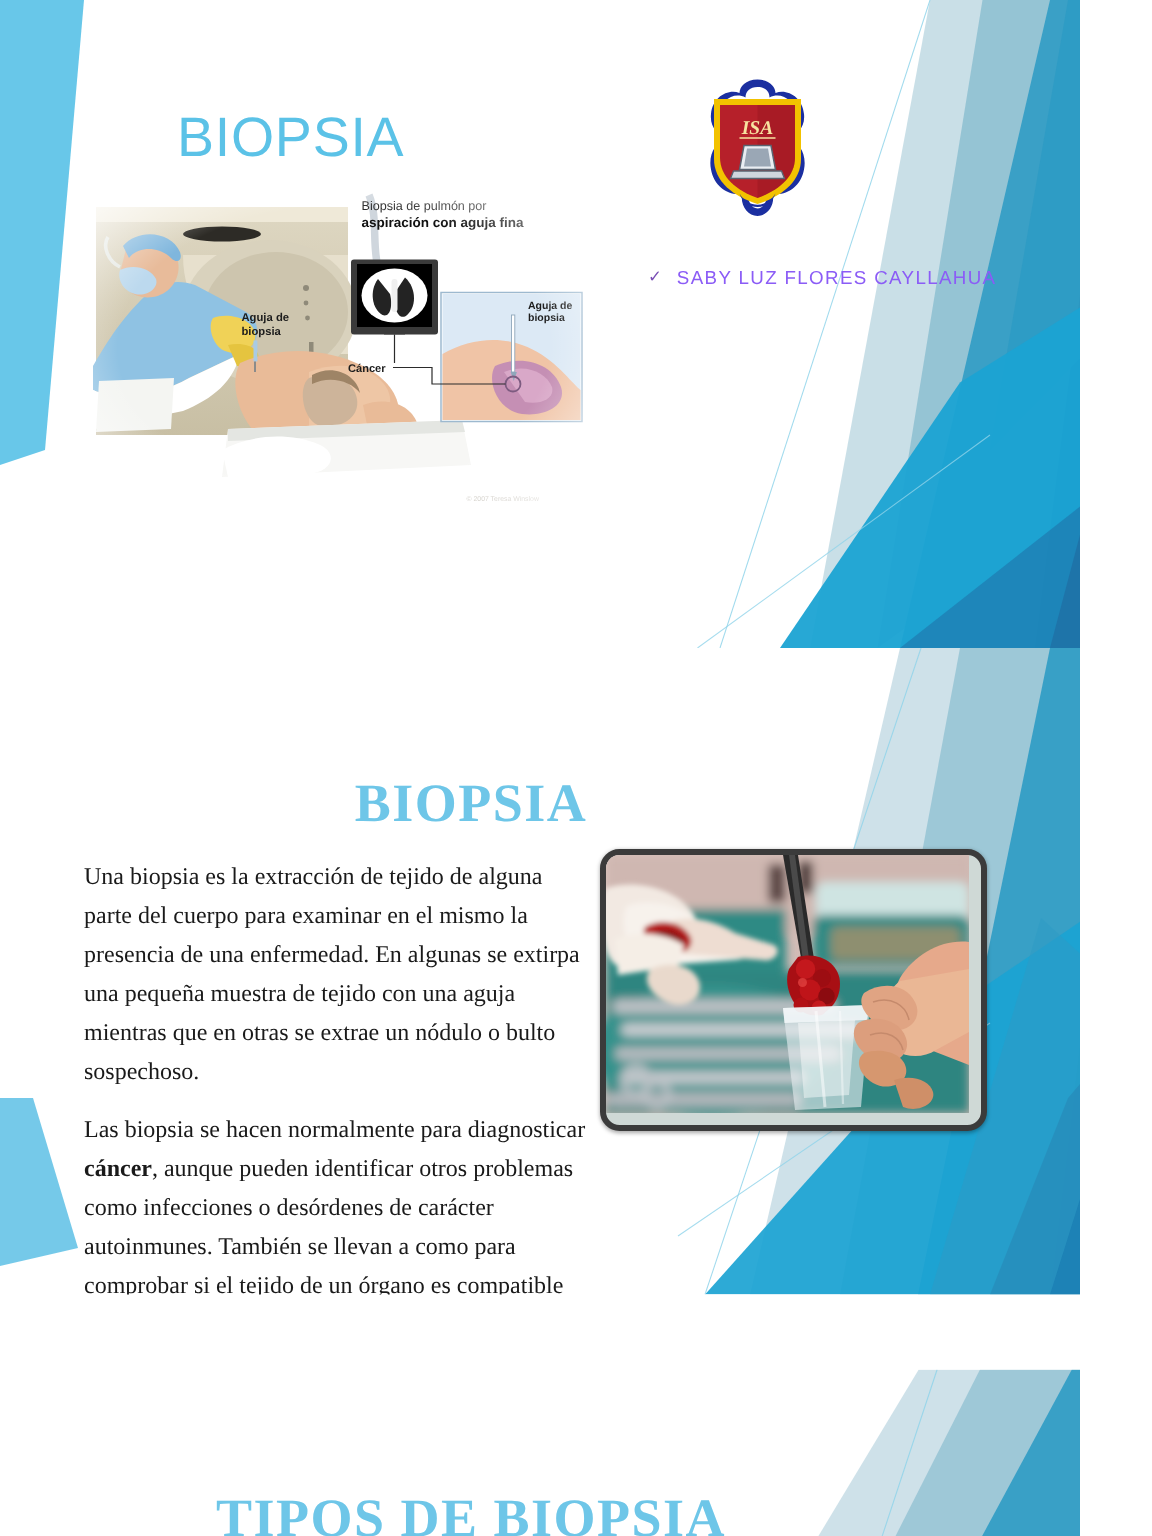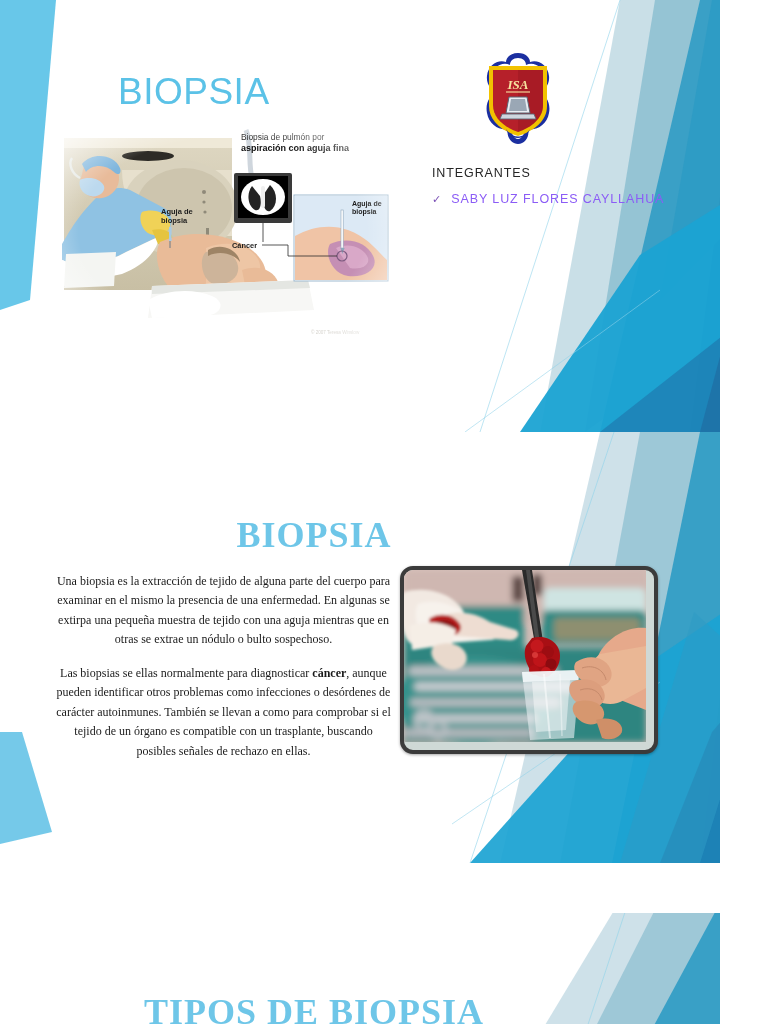--- a/index.html
+++ b/index.html
@@ -15,36 +15,36 @@
   .deco{position:absolute;inset:0;overflow:hidden;pointer-events:none;}
   .deco svg{position:absolute;top:0;left:0;width:100%;height:100%;display:block;}
 
   
   .s1-title{position:absolute;left:118px;top:48px;width:330px;
      font-size:37px;line-height:1;color:#5bc2e7;letter-spacing:.5px;
      font-family:"Liberation Sans",sans-serif;font-weight:400;}
 
   .s1-figure{position:absolute;left:56px;top:124px;width:333px;height:215px;}
 
-  .logo-wrap{position:absolute;left:468px;top:49px;width:100px;height:100px;}
+  .logo-wrap{position:absolute;left:455px;top:49px;width:100px;height:100px;}
 
   .integrantes{position:absolute;left:432px;top:166px;width:300px;}
   .integrantes .head{font-size:12.5px;color:#262626;letter-spacing:.9px;
      font-family:"Liberation Sans",sans-serif;}
   .integrantes .row{display:flex;align-items:center;gap:10px;margin-top:12px;}
   .integrantes .chk{color:#7a4fb5;font-size:11px;line-height:1;}
   .integrantes .nm{font-size:12.5px;color:#8b5cf6;letter-spacing:.9px;
      font-family:"Liberation Sans",sans-serif;}
 
   
   .s2-title{position:absolute;left:0;top:52px;width:628px;text-align:center;
      font-family:"Liberation Serif",serif;font-size:36px;color:#6ec6e8;letter-spacing:1px;}
 
   .s2-body{position:absolute;left:56px;top:140px;width:335px;
-     font-family:"Liberation Serif",serif;font-size:12px;color:#1a1a1a;line-height:1.62;text-align:center;}
+     font-family:"Liberation Serif",serif;font-size:16px;color:#1a1a1a;line-height:1.62;}
   .s2-body p{margin:0 0 14px 0;}
   .s2-body b{font-weight:bold;}
 
   .s2-figure{position:absolute;left:400px;top:134px;width:250px;height:180px;
      border:4px solid #3b3b3b;border-radius:13px;overflow:hidden;background:#cfd9d6;
      box-shadow:0 1px 3px rgba(0,0,0,.35);}
 
   
   .s3-title{position:absolute;left:0;top:48px;width:628px;text-align:center;
      font-family:"Liberation Serif",serif;font-size:36px;color:#6ec6e8;letter-spacing:1px;}
@@ -193,21 +193,20 @@
         <line x1="207" y1="99" x2="207" y2="118" stroke="#2b2b2b" stroke-width="0.8"></line>
 
         <text x="185" y="16" font-family="Liberation Sans, sans-serif" font-size="8.4" fill="#2b2b2b">Biopsia de pulmón por</text>
         <text x="185" y="27" font-family="Liberation Sans, sans-serif" font-size="9" font-weight="bold" fill="#111111">aspiración con aguja fina</text>
         <text x="255" y="210" font-family="Liberation Sans, sans-serif" font-size="4.6" fill="#b9b4aa">© 2007 Teresa Winslow</text>
         <rect width="333" height="215" fill="url(#vig)"></rect>
       </svg>
     </div>
 
     <div class="integrantes">
-      <div class="head">INTEGRANTES</div>
       <div class="row">
         <span class="chk">✓</span>
         <span class="nm">SABY LUZ FLORES CAYLLAHUA</span>
       </div>
     </div>
   </section>
 
   <section class="slide" id="slide2">
 
     <div class="deco">
@@ -224,21 +223,21 @@
         <polygon points="694,180 760,240 700,431 620,431" fill="#2e9bc4" opacity="0.55"></polygon>
         <polyline points="614,0 470,431" fill="none" stroke="#8fd3ea" stroke-width="0.7" opacity="0.85"></polyline>
         <polyline points="660,250 452,392" fill="none" stroke="#8fd3ea" stroke-width="0.7" opacity="0.8"></polyline>
       </svg>
     </div>
 
     <h2 class="s2-title">BIOPSIA</h2>
 
     <div class="s2-body" id="s2-body">
         <p><span>Una biopsia es la extracción de tejido de alguna parte del cuerpo para examinar en el mismo la presencia de una enfermedad. En algunas se extirpa una pequeña muestra de tejido con una aguja mientras que en otras se extrae un nódulo o bulto sospechoso.</span></p>
-        <p><span>Las biopsias se ellas normalmente para diagnosticar </span><b>cáncer</b><span>, aunque  pueden identificar otros problemas como infecciones o desórdenes de carácter autoinmunes. También se llevan a como para comprobar si el tejido de un órgano es compatible con un trasplante, buscando posibles señales de rechazo en ellas.</span></p>
+        <p><span>Las biopsia se hacen normalmente para diagnosticar </span><b>cáncer</b><span>, aunque  pueden identificar otros problemas como infecciones o desórdenes de carácter autoinmunes. También se llevan a como para comprobar si el tejido de un órgano es compatible con un trasplante, buscando posibles señales de rechazo en ellas.</span></p>
       </div>
 
     <div class="s2-figure">
       <svg viewBox="0 0 242 172" width="242" height="172" preserveAspectRatio="none">
         <defs>
           <linearGradient id="bg2" x1="0" y1="0" x2="1" y2="1">
             <stop offset="0" stop-color="#d9c3bd"></stop>
               <stop offset="1" stop-color="#c9b3ad"></stop>
           </linearGradient>
           <filter id="blur2">

